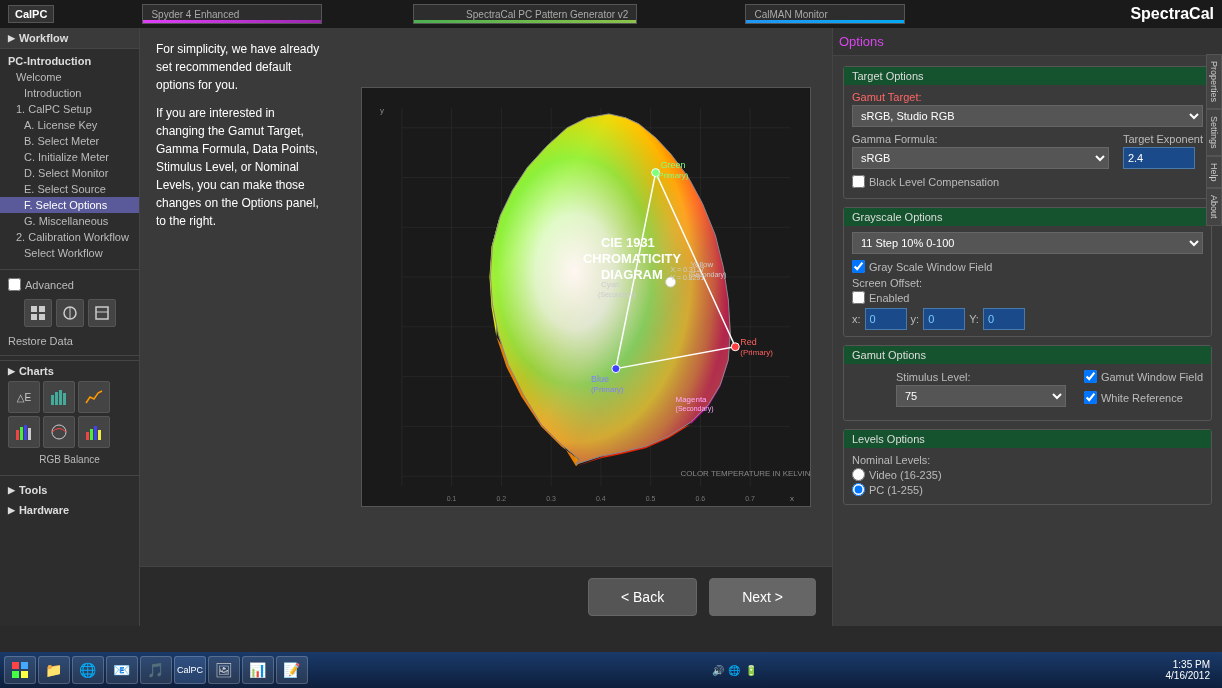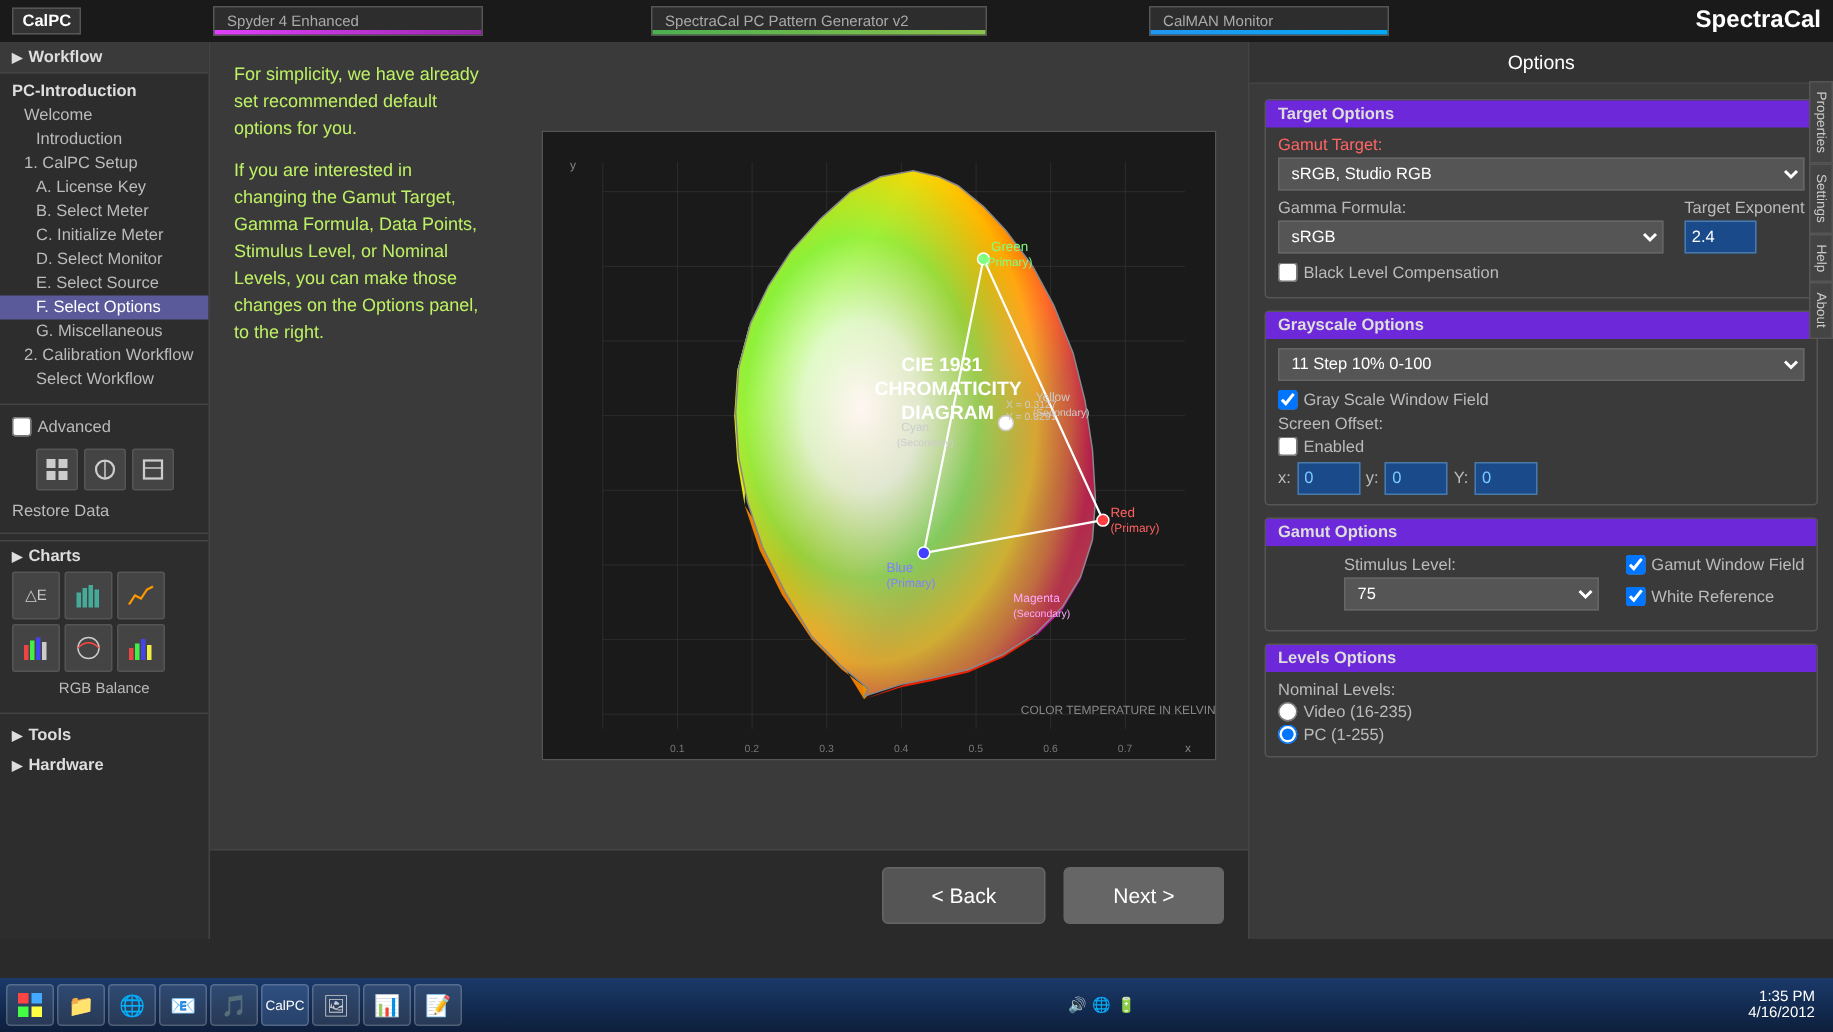--- a/index.html
+++ b/index.html
@@ -43,21 +43,21 @@
     }
     .top-device .bar {
       position: absolute;
       bottom: 0;
       left: 0;
       right: 0;
       height: 3px;
     }
     #device1 { width: 180px; margin-left: 80px; }
     #device1 .bar { background: linear-gradient(to right, #e040fb, #9c27b0); }
-    #device2 { width: 224px; margin-left: 104px; }
+    #device2 { width: 224px; margin-left: 83px; justify-content: flex-end; }
     #device2 .bar { background: linear-gradient(to right, #4caf50, #8bc34a); }
     #device3 { width: 160px; margin-left: 100px; text-align: center; }
     #device3 .bar { background: linear-gradient(to right, #2196f3, #03a9f4); }
     .top-brand {
       margin-left: auto;
       font-size: 16px;
       color: #fff;
       font-weight: bold;
     }
 
@@ -221,21 +221,21 @@
       font-weight: bold;
     }
     #content-body {
       flex: 1;
       display: flex;
       overflow: hidden;
     }
     #content-text {
       padding: 12px 16px;
       font-size: 12px;
-      color: #bef264;
+      color: #ffffff;
       line-height: 1.5;
       max-width: 200px;
       flex-shrink: 0;
     }
     #chart-area {
       flex: 1;
       display: flex;
       align-items: center;
       justify-content: center;
       padding: 4px;
@@ -281,43 +281,42 @@
     
     #right-panel {
       width: 390px;
       background: #3a3a3a;
       border-left: 1px solid #444;
       display: flex;
       flex-direction: column;
       flex-shrink: 0;
     }
     #right-panel-title {
-      text-align: center;
       font-size: 13px;
-      color: #ffffff;
+      color: #d946ef;
       padding: 6px;
       background: #333;
       border-bottom: 1px solid #444;
     }
     #options-content {
       padding: 10px;
       flex: 1;
       overflow-y: auto;
     }
     .options-section {
       border: 1px solid #555;
       border-radius: 3px;
       margin-bottom: 8px;
     }
     .options-section-title {
       font-size: 11px;
       color: #ddd;
-      background: #6d28d9;
+      background: #14532d;
       padding: 3px 8px;
-      font-weight: bold;
+      font-weight: normal;
     }
     .options-section-body {
       padding: 6px 8px;
     }
     .options-label {
       font-size: 11px;
       color: #ff6666;
       margin-bottom: 2px;
     }
     .options-label.normal { color: #bbb; }
@@ -335,21 +334,21 @@
       font-size: 11px;
       height: 22px;
       flex: 1;
     }
     .options-input {
       background: #1a4a8a;
       border: 1px solid #4a7aaa;
       color: #fff;
       padding: 2px 4px;
       font-size: 11px;
-      width: 48px;
+      width: 72px;
       height: 22px;
     }
     .options-checkbox-row {
       display: flex;
       align-items: center;
       gap: 4px;
       margin-bottom: 4px;
       font-size: 11px;
       color: #bbb;
     }

